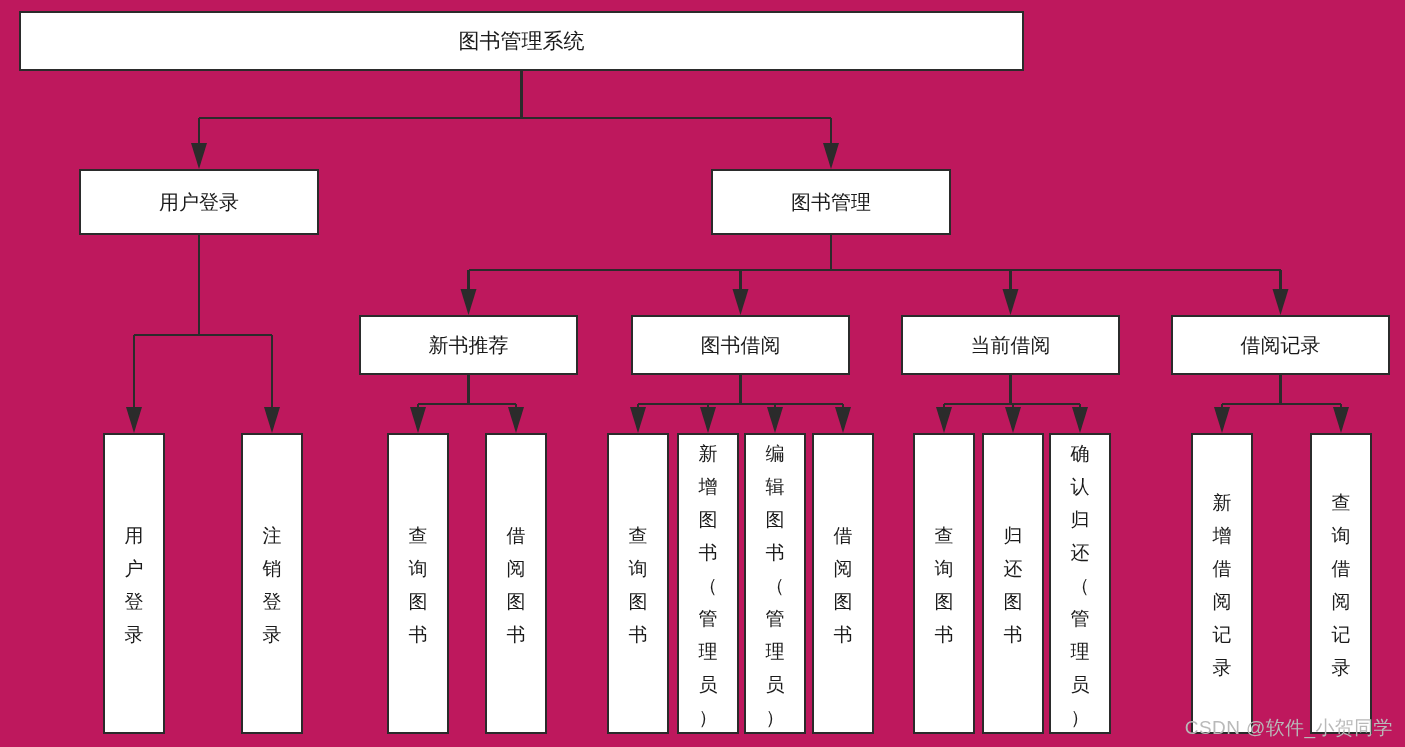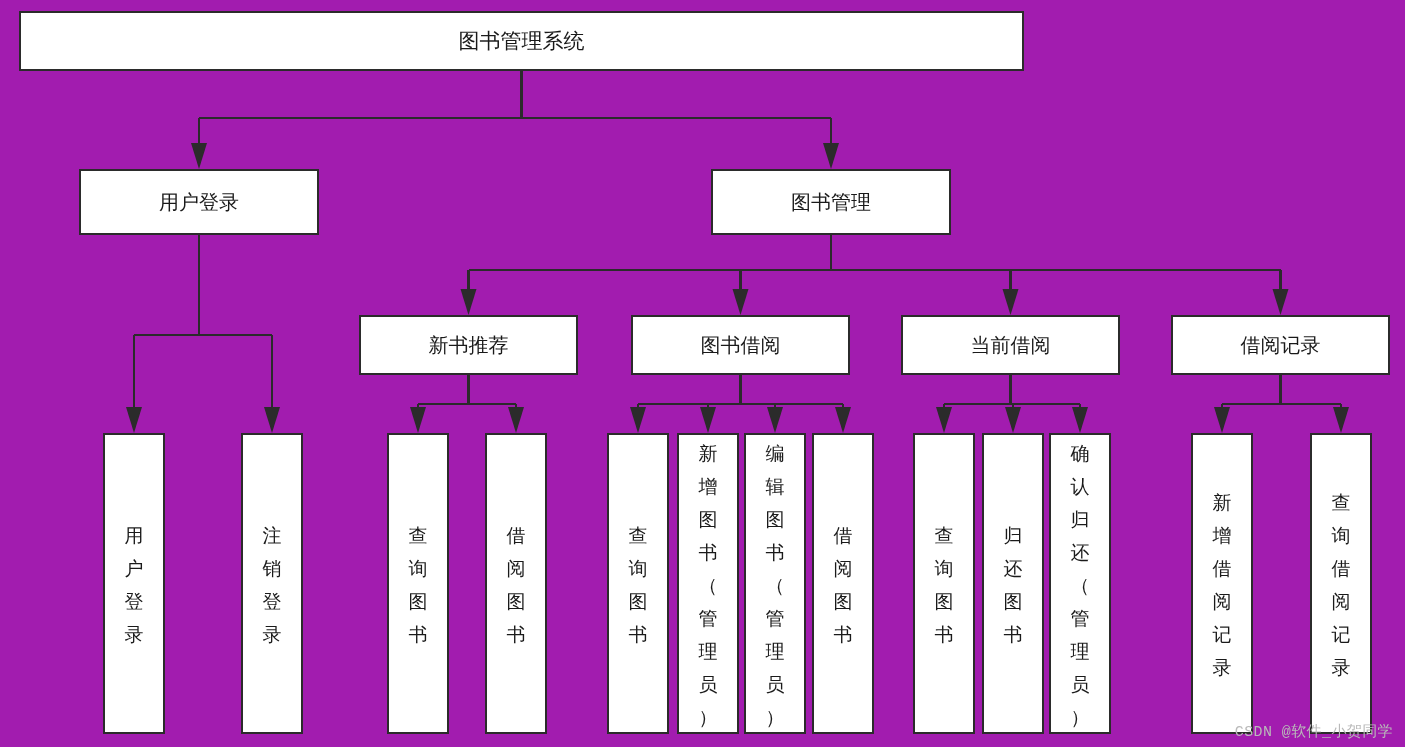--- a/index.html
+++ b/index.html
@@ -8,21 +8,21 @@
     padding: 0;
     background: #ffffff;
   }
   body {
     font-family: "DejaVu Sans", "Liberation Sans", sans-serif;
   }
   #diagram-root {
     position: relative;
     width: 1405px;
     height: 747px;
-    background: #a21caf;
+    background: #be185d;
     overflow: hidden;
   }
   svg.diagram-canvas {
     position: absolute;
     top: 0;
     left: 0;
     width: 1405px;
     height: 747px;
     display: block;
   }
@@ -57,22 +57,22 @@
     font-size: 21px;
   }
   .node-label-vertical {
     font-size: 19px;
     text-anchor: middle;
   }
   .watermark {
     position: absolute;
     right: 12px;
     bottom: 6px;
-    font-family: Liberation Mono, monospace;
-    font-size: 15px;
+    font-family: Liberation Sans, sans-serif;
+    font-size: 19px;
     color: #b9b9b9;
     letter-spacing: 0.4px;
     user-select: none;
     pointer-events: none;
   }
 </style>
 </head>
 <body>
 
 <div id="diagram-root">

